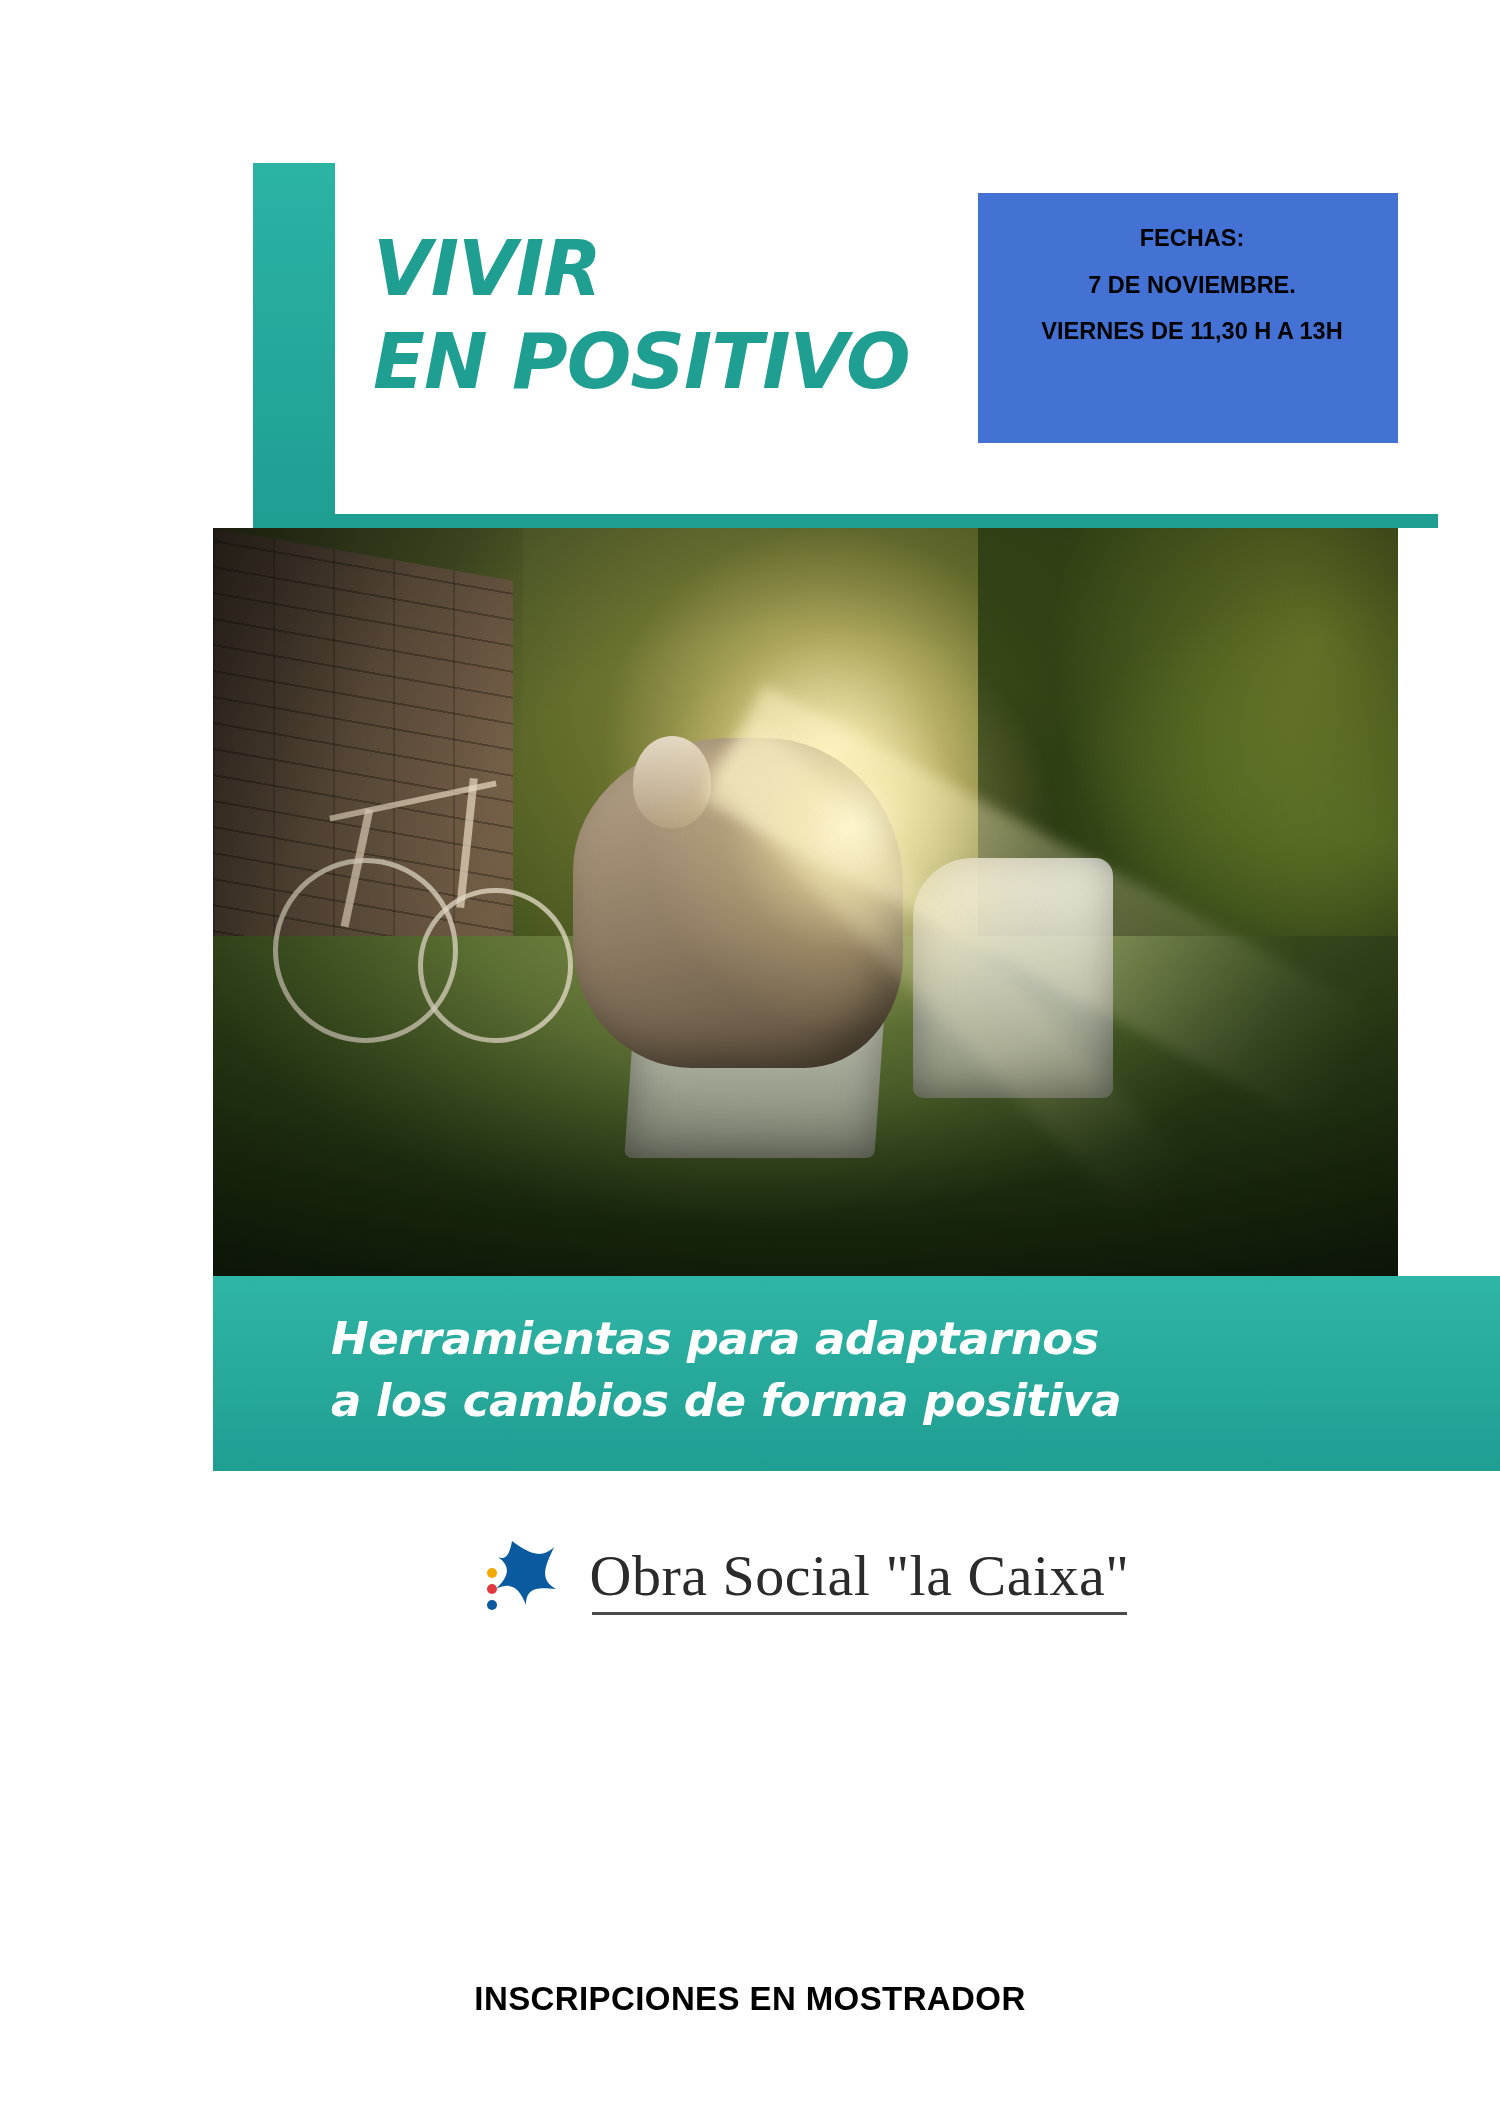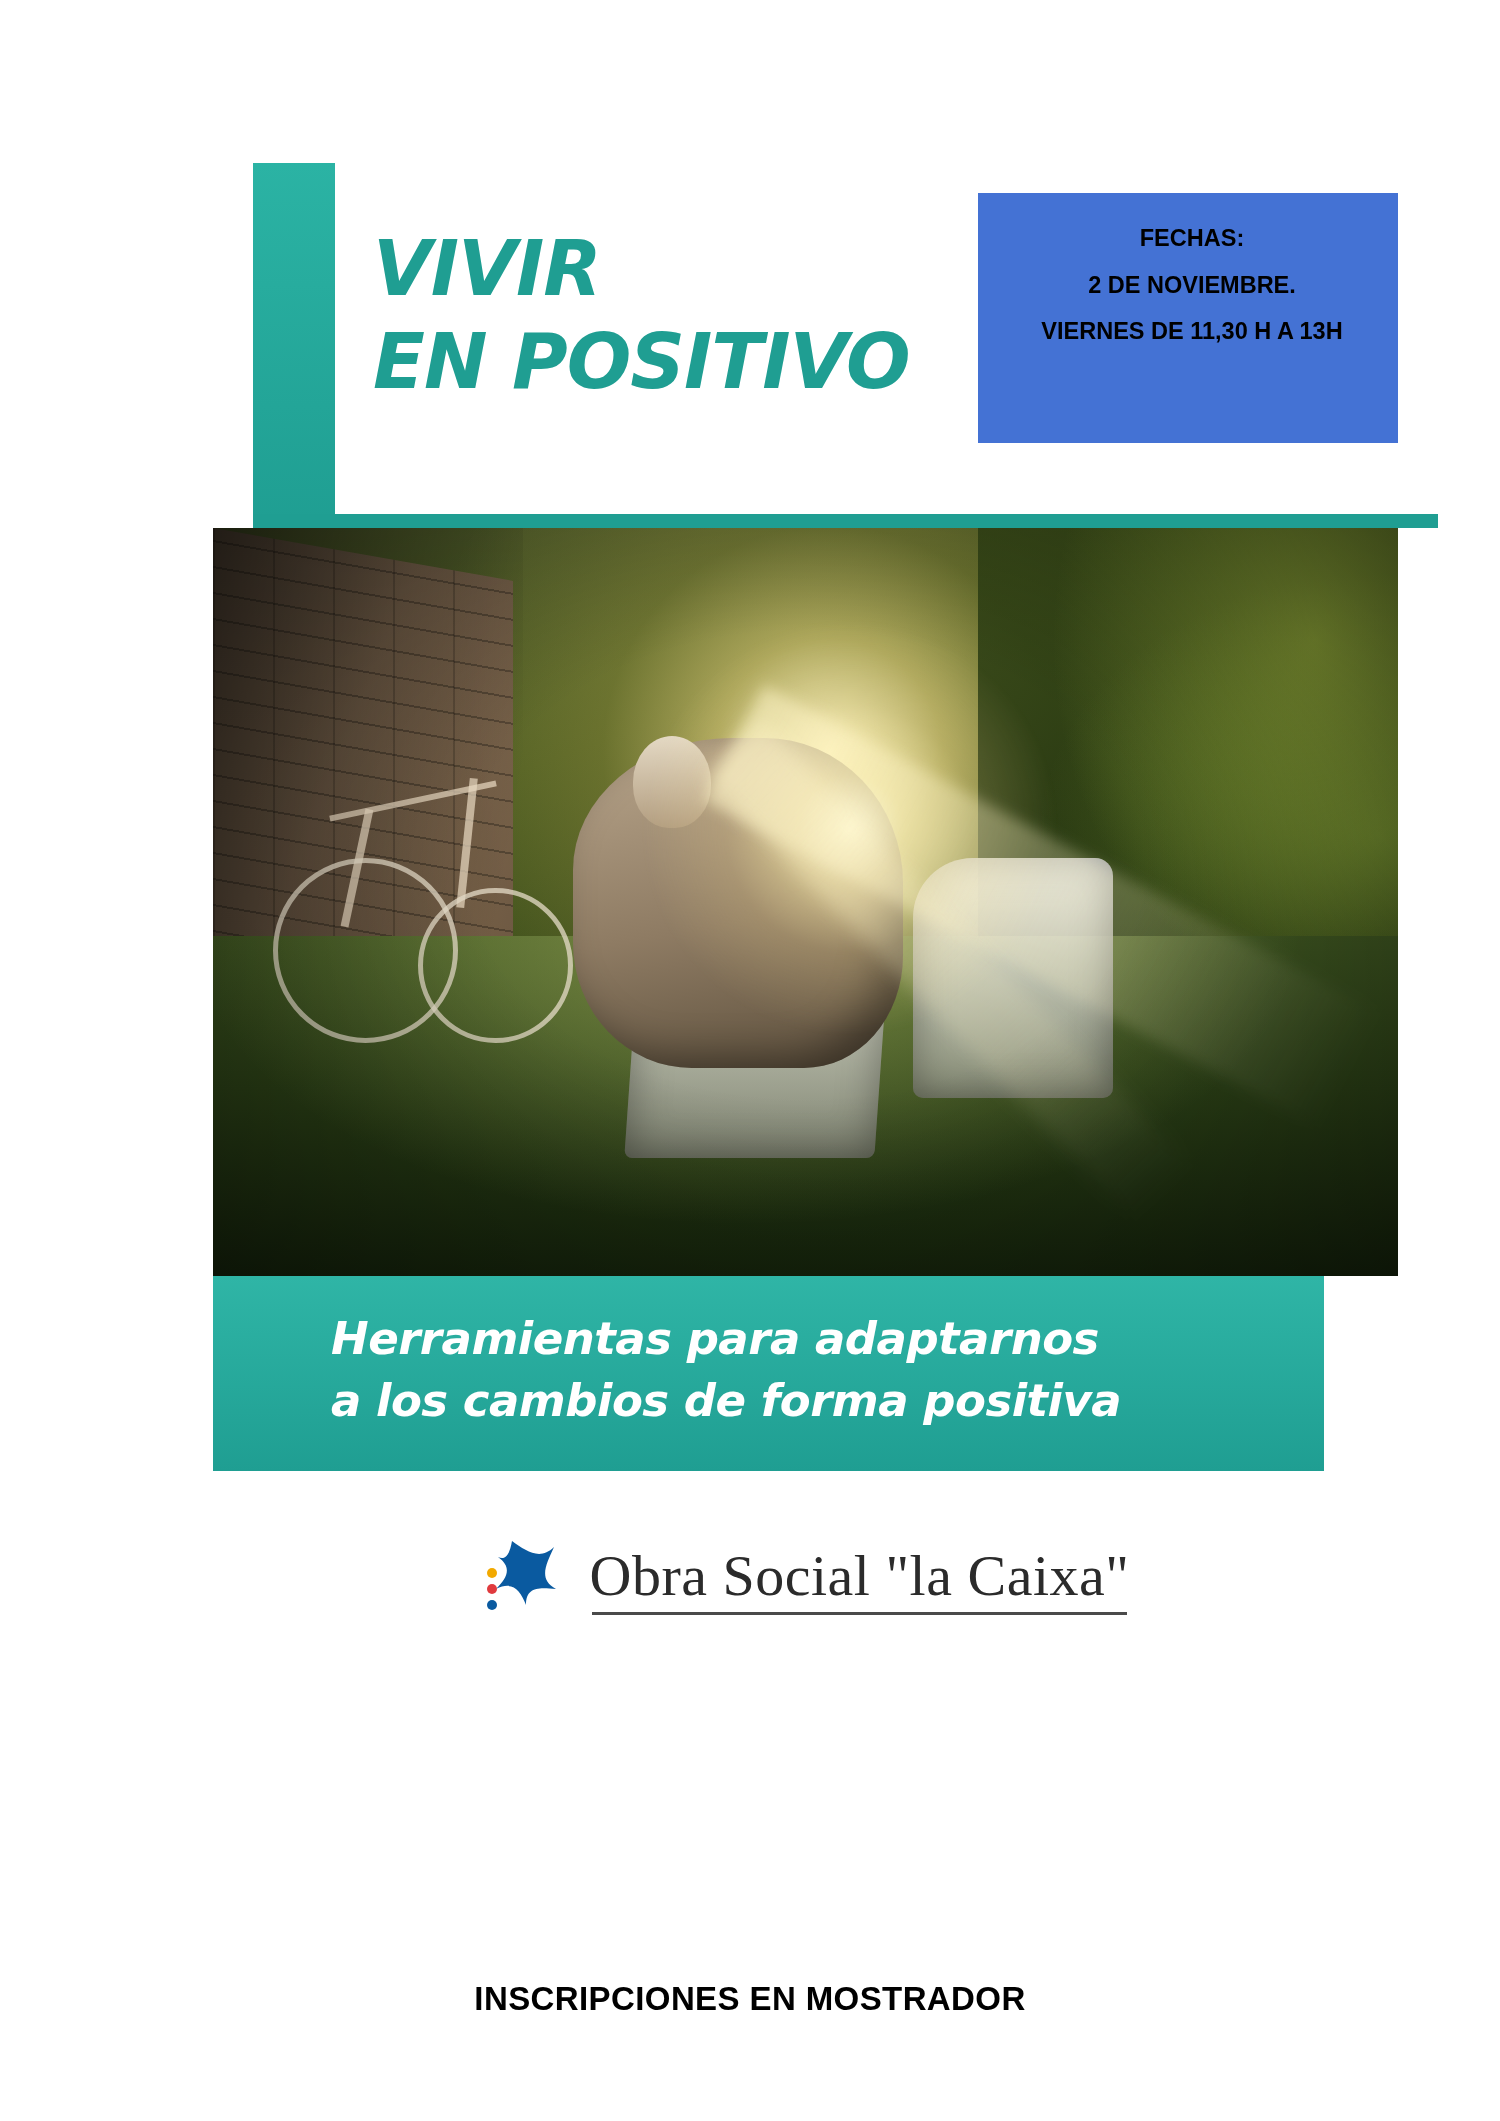--- a/index.html
+++ b/index.html
@@ -207,21 +207,21 @@
   .photo .vignette {
     position: absolute; inset: 0;
     background: radial-gradient(ellipse at 50% 45%, rgba(0,0,0,0) 40%, rgba(0,0,0,0.45) 100%);
   }
 
   
   .subtitle-band {
     position: absolute;
     left: 0;
     top: 1113px;
-    width: 1111px;
+    width: 1288px;
     height: 195px;
     background: linear-gradient(180deg, #2fb5a6 0%, #1f9e92 100%);
   }
   .subtitle-text {
     position: absolute;
     left: 118px;
     top: 32px;
     color: #ffffff;
     font-family: "DejaVu Sans", sans-serif;
     font-weight: bold;
@@ -326,17 +326,17 @@
         <circle cx="10" cy="70" r="5" fill="#0a5aa0"></circle>
       </svg>
     </div>
     <div class="logo-text">Obra Social "la Caixa"</div>
   </div>
 
 </div>
 
 <div class="dates-box">
   <div>FECHAS:</div>
-  <div>2 DE NOVIEMBRE.</div>
+  <div>7 DE NOVIEMBRE.</div>
   <div>VIERNES DE 11,30 H A 13H</div>
 </div>
 
 <div class="footer-note">INSCRIPCIONES EN MOSTRADOR</div>
 
 </body></html>

